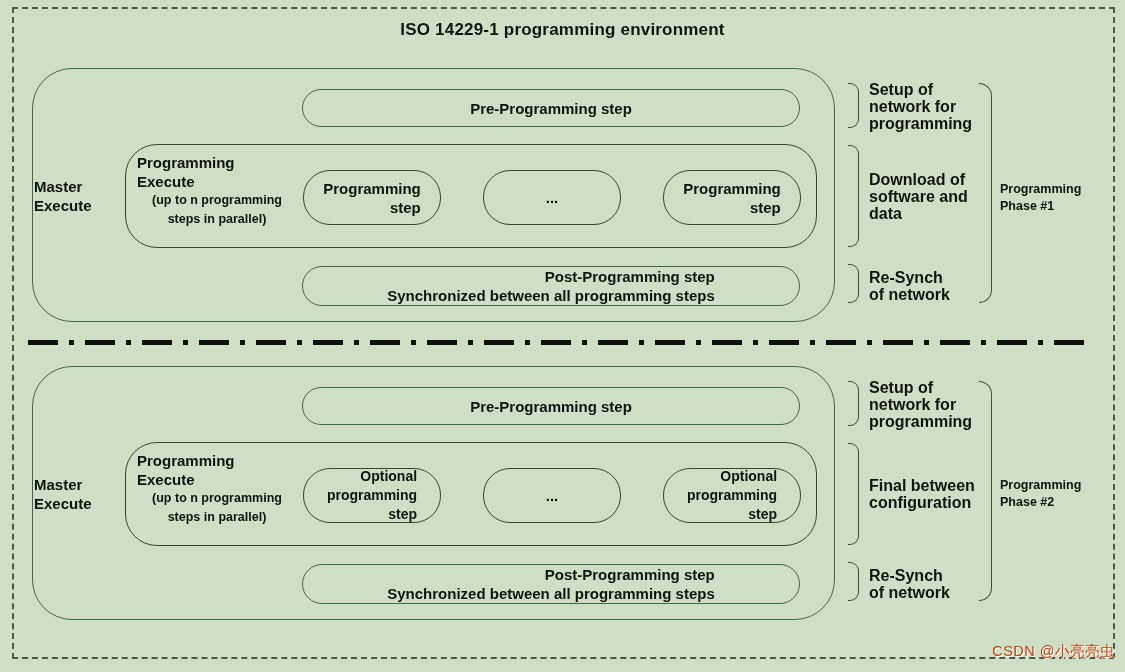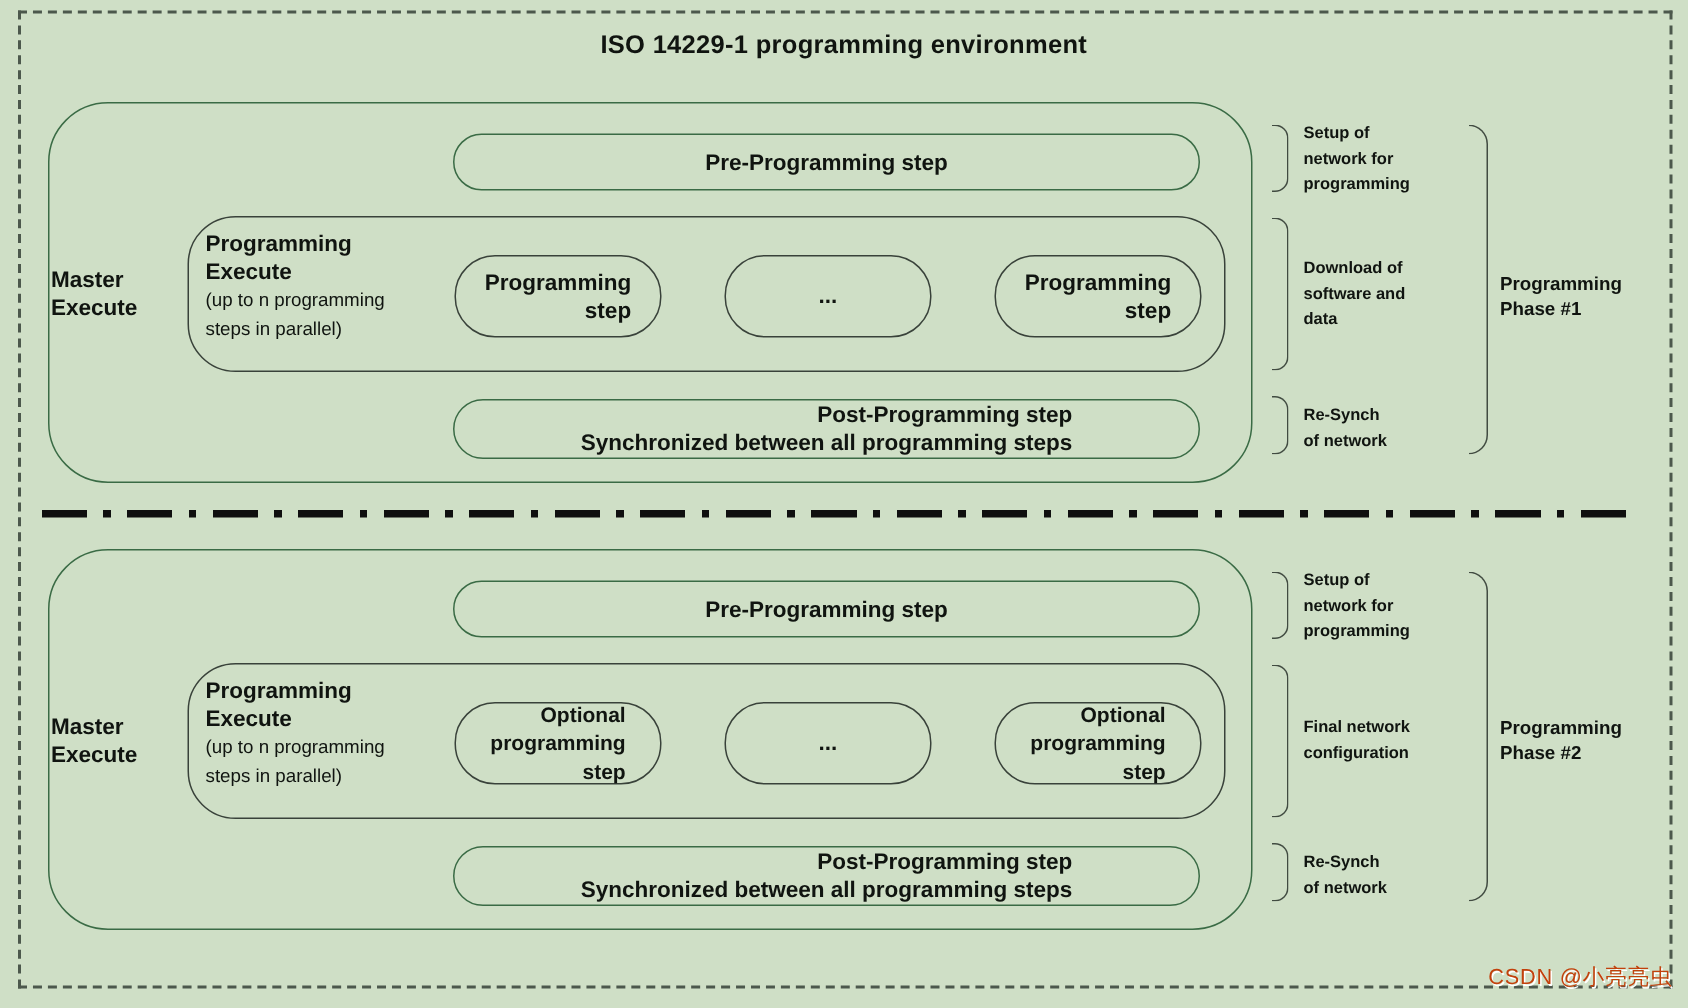--- a/index.html
+++ b/index.html
@@ -32,37 +32,37 @@
   .wide-pill{
     left:302px;width:498px;height:40px;border:1.5px solid #3a6b45;border-radius:20px;
     font-size:15px;line-height:19px;
   }
   .exec-box{
     left:125px;width:692px;height:104px;
     border:1.4px solid #39423a;border-radius:32px;box-sizing:border-box;
   }
   .exec-text{left:137px;width:160px;}
   .exec-title{font-size:15px;font-weight:bold;line-height:19px;white-space:pre-line;}
-  .exec-sub{font-size:12.5px;font-weight:normal;line-height:19px;white-space:pre-line;}
+  .exec-sub{font-size:12.5px;font-weight:bold;line-height:19px;white-space:pre-line;text-align:center;}
   .step-pill{
     width:138px;height:55px;border:1.4px solid #39423a;border-radius:27px;
     font-size:15px;line-height:19px;
   }
   .bracket{
     border:1.6px solid #414b41;border-left:none;
     border-radius:0 9px 9px 0;box-sizing:border-box;
     left:848px;width:11px;
   }
   .big-bracket{
     border:1.6px solid #414b41;border-left:none;
     border-radius:0 13px 13px 0;box-sizing:border-box;
     left:979px;width:13px;height:220px;
   }
   .ann-text{
-    left:869px;width:110px;font-size:11px;font-weight:bold;line-height:17px;white-space:pre-line;
+    left:869px;width:110px;font-size:16px;font-weight:bold;line-height:17px;white-space:pre-line;
   }
   .phase-label{
     left:1000px;width:110px;font-size:12.5px;font-weight:bold;line-height:17px;white-space:pre-line;
   }
   #separator{
     left:28px;top:340px;width:1062px;height:5px;
     background:repeating-linear-gradient(90deg,
       #0f0f0f 0px,#0f0f0f 30px,
       transparent 30px,transparent 41px,
       #0f0f0f 41px,#0f0f0f 46px,
@@ -147,21 +147,21 @@
 <div class="abs pill wide-pill" style="top:564px">Post-Programming step
 Synchronized between all programming steps</div>
 
 <div class="abs bracket" style="top:381px;height:45px"></div>
 <div class="abs bracket" style="top:443px;height:102px"></div>
 <div class="abs bracket" style="top:562px;height:39px"></div>
 
 <div class="abs ann-text" style="top:379px">Setup of
 network for
 programming</div>
-<div class="abs ann-text" style="top:477px">Final network
+<div class="abs ann-text" style="top:477px">Final between
 configuration</div>
 <div class="abs ann-text" style="top:567px">Re-Synch
 of network</div>
 
 <div class="abs big-bracket" style="top:381px"></div>
 <div class="abs phase-label" style="top:477px">Programming
 Phase #2</div>
 
 <div class="abs" id="watermark">CSDN @小亮亮虫</div>
 

